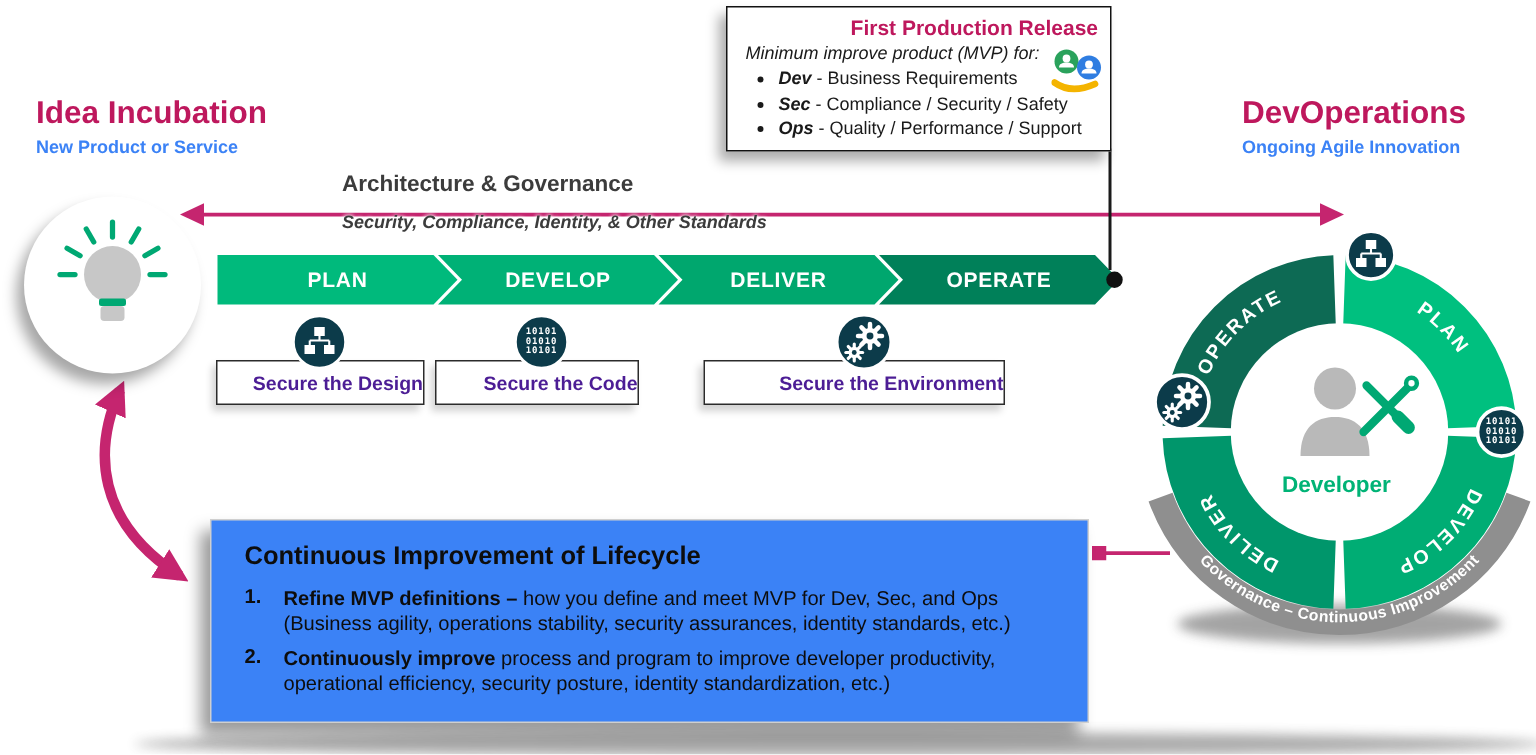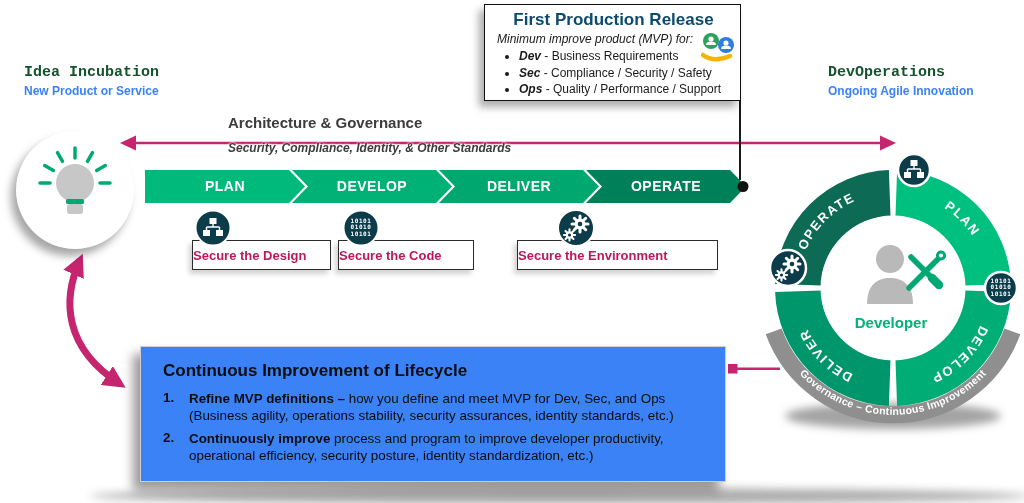--- a/index.html
+++ b/index.html
@@ -5,21 +5,21 @@
   * { margin:0; padding:0; box-sizing:border-box; }
   html,body { background:#ffffff; }
   .canvas {
     position:relative; width:1024px; height:503px; background:#fff;
     font-family:"Liberation Sans", sans-serif; overflow:hidden;
   }
   .layer { position:absolute; left:0; top:0; width:1024px; height:503px; pointer-events:none; }
 
   
   .heading { position:absolute; }
-  .heading .h-title { font-size:15px; font-weight:700; color:#14532d;font-family:Liberation Mono, monospace; }
+  .heading .h-title { font-size:21px; font-weight:700; color:#be185d; }
   .heading .h-sub {
     margin-top:3px; font-size:12px; font-weight:700; color:#3b82f6;
     text-shadow:0 0 3px #fff, 0 0 3px #fff, 1px 1px 2px #fff;
   }
   .idea-heading { left:24px; top:64px; }
   .devops-heading { left:828px; top:64px; }
 
   .gov-heading { position:absolute; left:228px; top:114px; width:334px; text-align:left; }
   .gov-title {
     font-size:15px; font-weight:700; color:#3c3c3c;
@@ -30,41 +30,40 @@
     text-shadow:0 0 3px #fff, 0 0 3px #fff, 1px 1px 2px #fff;
   }
 
   
   .release-box {
     position:absolute; left:484px; top:4px; width:257px; height:97px;
     background:#fff; border:1.5px solid #111;
     box-shadow:-5px 6px 8px rgba(0,0,0,.33);
     padding:5px 8px 0 10px;
   }
-  .release-title { text-align:center; font-size:17px; font-weight:700; color:#0c4a6e; }
+  .release-title { text-align:right; font-size:14px; font-weight:700; color:#be185d; }
   .release-sub { margin:2px 0 0 2px; font-size:12px; font-style:italic; color:#1a1a1a; }
   .release-bullets { margin:2px 0 0 24px; list-style:disc; }
   .release-bullets li { font-size:12px; line-height:16.5px; color:#1a1a1a; }
   .release-bullets .term { font-weight:700; font-style:italic; }
   .mvp-icon { position:absolute; top:27px; right:5px; width:34px; height:31px; }
 
   
   .idea-circle {
     position:absolute; left:16px; top:131px; width:118px; height:118px;
     background:#fff; border-radius:50%;
     box-shadow:-5px 7px 9px rgba(0,0,0,.35);
   }
 
   
   .secure-box {
     position:absolute; top:240px; height:30px; background:#fff;
-    border:1.5px solid #2b2b2b; display:flex; align-items:center; justify-content:flex-start;
-    font-size:13px; font-weight:700; color:#be185d;
+    border:1.5px solid #2b2b2b; display:flex; align-items:center; justify-content:flex-end;
+    font-size:13px; font-weight:700; color:#4c1d95;
     box-shadow:-3px 4px 5px rgba(0,0,0,.18);
-    margin-left:48px;
   }
 
   
   .improve-box {
     position:absolute; left:140px; top:346px; width:586px; height:136px;
     background:#3b82f6; border:1px solid #cfcfcf;
     box-shadow:-7px 8px 10px rgba(0,0,0,.4);
     padding:14px 20px 0 22px;
   }
   .improve-title { font-size:17px; font-weight:700; color:#0d0d0d; }

